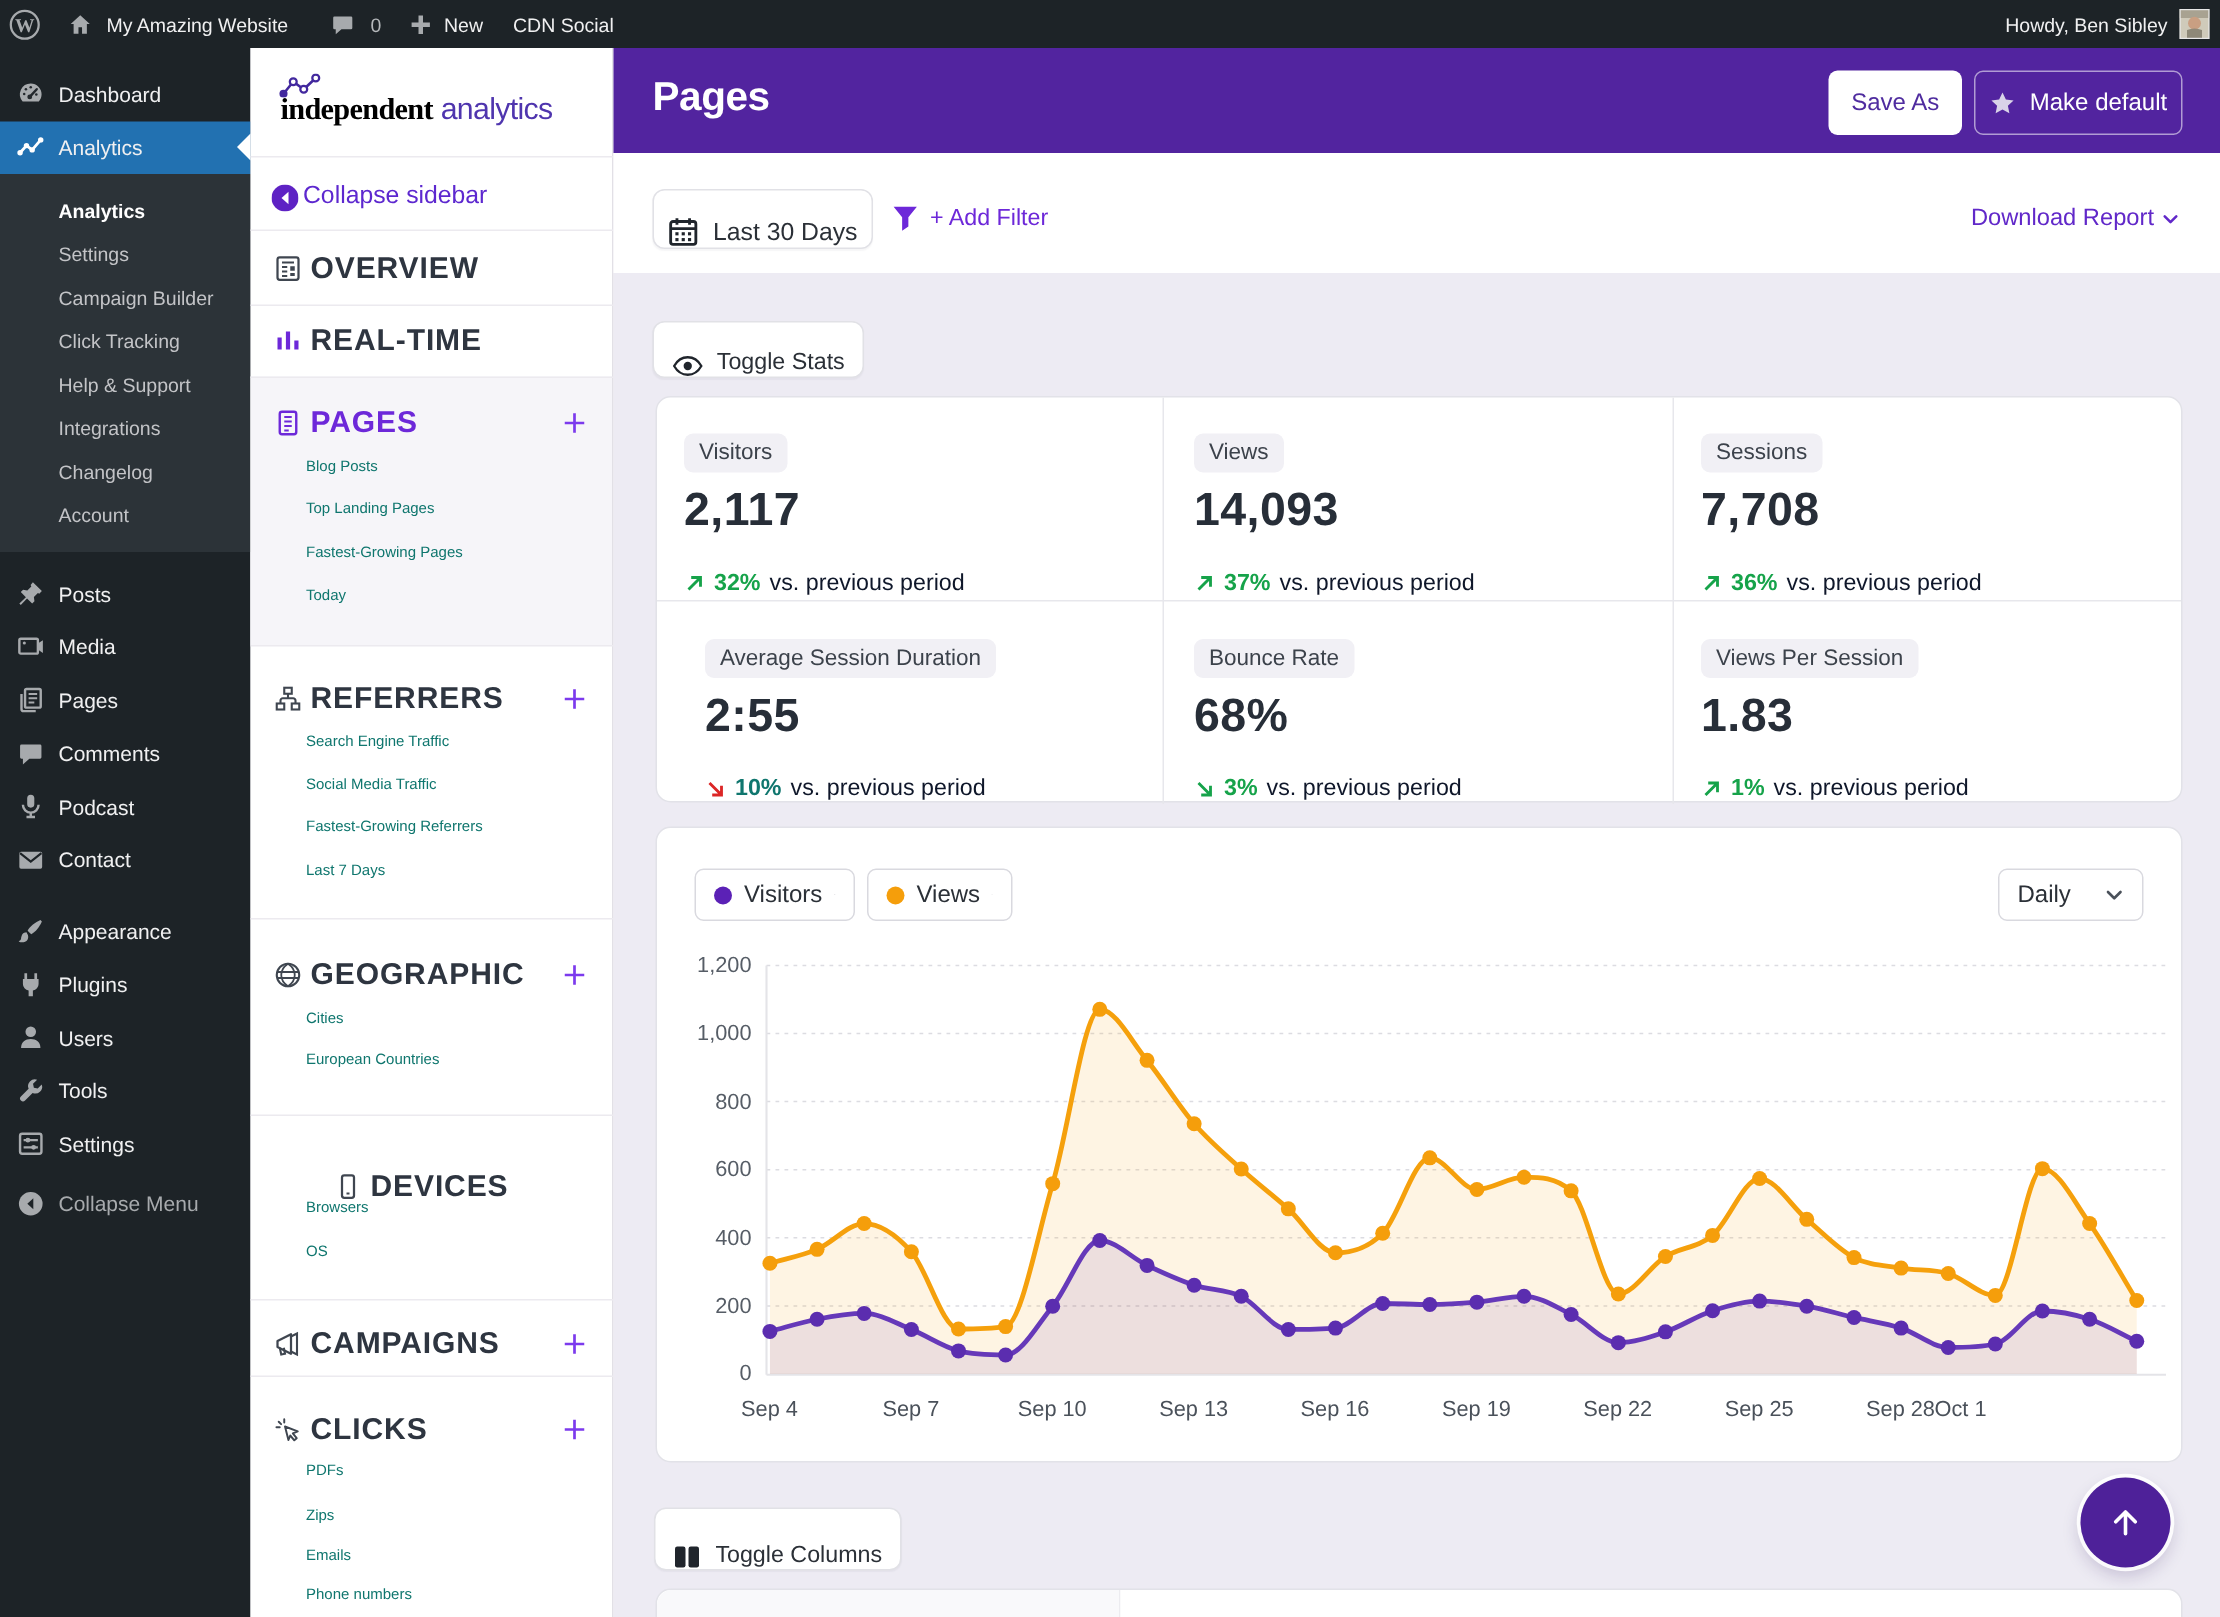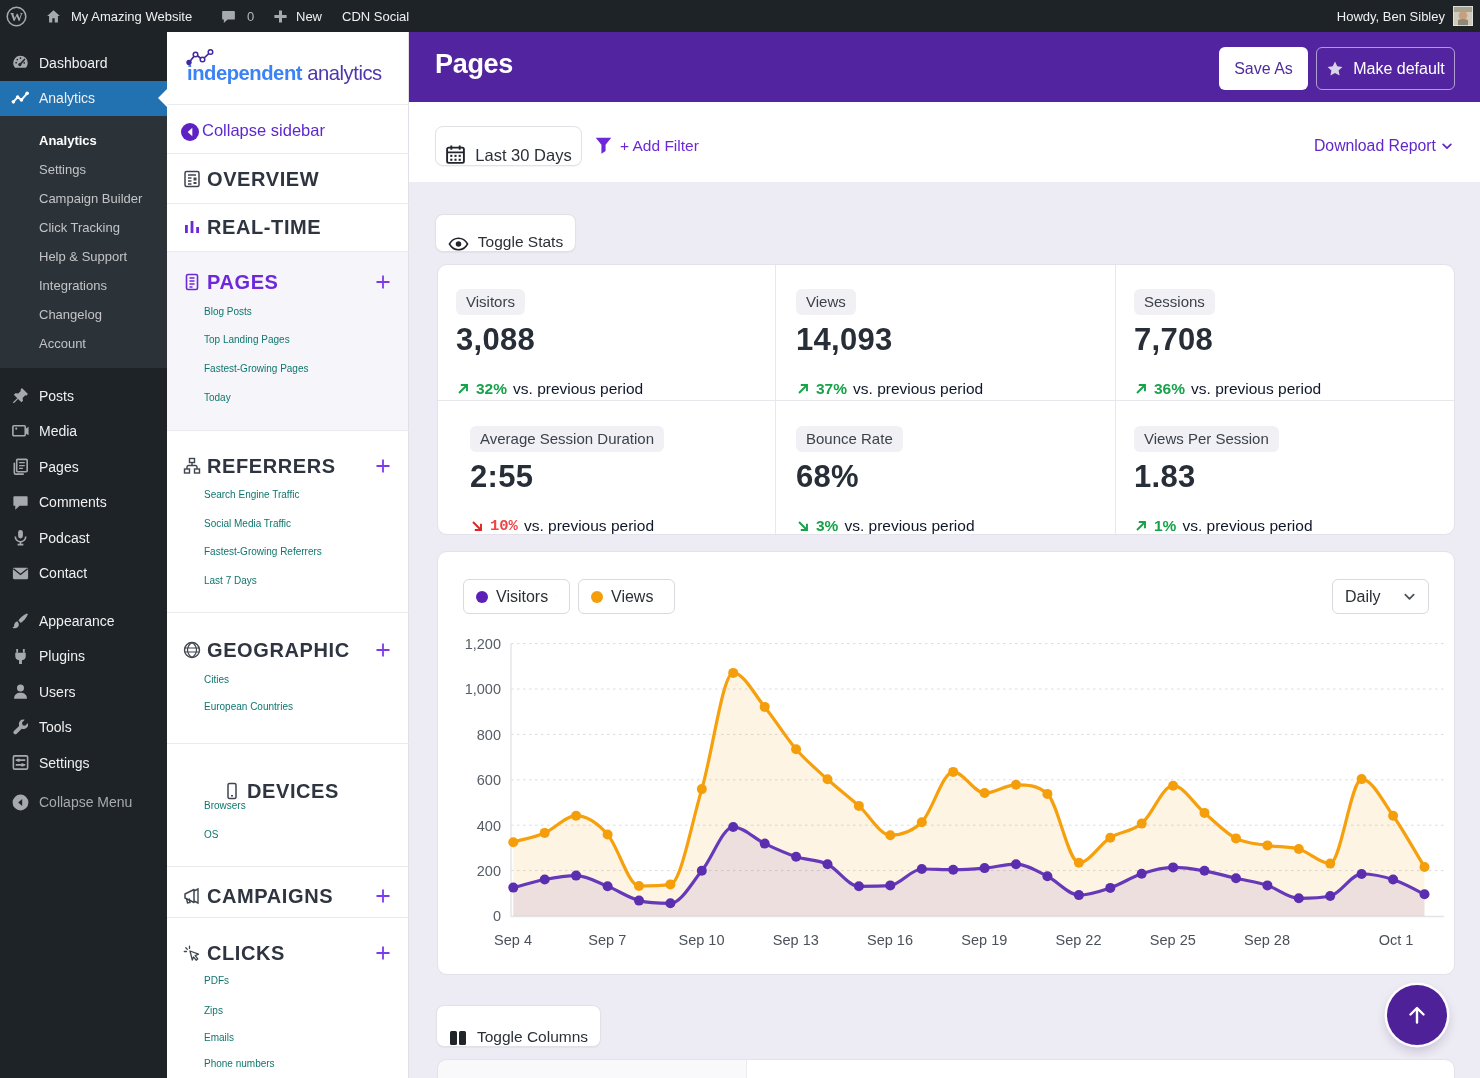--- a/index.html
+++ b/index.html
@@ -38,21 +38,21 @@
 #btn-days { position:absolute; left:26px; top:24px; width:147px; height:40px; font-size:16.5px; gap:9px; }
 #addfilter { position:absolute; left:186px; top:24px; height:40px; display:flex; align-items:center; gap:8px; color:#6d28d9; font-size:15.5px; }
 #dlreport { position:absolute; right:27px; top:24px; height:40px; display:flex; align-items:center; gap:5px; color:#6128c9; font-size:15.8px; }
 #btn-stats { position:absolute; left:26px; top:182px; width:141px; height:38px; font-size:15.5px; gap:9px; }
 #statpanel { position:absolute; left:28px; top:232px; width:1018px; height:271px; background:#fff; border:1px solid #e2e2e8; border-radius:10px; }
 .scell { position:absolute; }
 .spill { display:inline-block; background:#f1f0f5; border-radius:6px; font-size:15px; color:#3c424b; padding:4px 10px 5px 10px; }
 .snum { font-size:31px; font-weight:600; color:#272e38; letter-spacing:0.3px; margin-top:7px; }
 .spct { display:flex; align-items:center; gap:6px; font-size:15.5px; margin-top:22px; }
 .spct .v { font-weight:bold; }
-.green { color:#16a34a; } .red { color:#ef4444;font-family:Liberation Mono, monospace; }
+.green { color:#16a34a; } .red { color:#0f766e; }
 .spct .rest { color:#0f172a; }
 .cline-v { position:absolute; background:#e7e7ec; width:1px; top:0; height:271px; }
 .cline-h { position:absolute; background:#e7e7ec; height:1px; left:0; width:1016px; top:135px; }
 #chartcard { position:absolute; left:28px; top:519px; width:1018px; height:424px; background:#fff; border:1px solid #e2e2e8; border-radius:10px; }
 .legbtn { position:absolute; top:27px; height:35px; background:#fff; border:1px solid #d9d9df; border-radius:6px; display:flex; align-items:center; gap:8px; font-size:16px; color:#2b3037; padding:0 12px; }
 .dot { width:12px; height:12px; border-radius:50%; flex:0 0 auto; }
 #ylabels { position:absolute; left:0; top:0; width:63px; height:424px; }
 #ylabels div { position:absolute; right:0; font-size:14.5px; color:#565d66; transform:translateY(-50%); }
 #xlabels { position:absolute; left:0; top:380px; width:1018px; height:22px; }
 #xlabels div { position:absolute; top:0; font-size:14.5px; color:#4a515a; transform:translateX(-50%); }
@@ -210,21 +210,21 @@
   <div class="wpitem" style="color:#a7aaad;"><span class="micon">
         <svg width="19" height="19" viewBox="0 0 20 20">
           <circle cx="10" cy="10" r="8.3" fill="#a7aaad"></circle>
           <path d="M11.8 6.2 L7.6 10 l4.2 3.8 z" fill="#1d2327"></path>
         </svg>
       </span>Collapse Menu</div>
 </div>
 
 <div id="iasb">
   <div id="pagesblock"></div>
-  <div style="position:absolute;left:20px;top:30px;font-size:20.2px;letter-spacing:-0.45px;white-space:nowrap;"><span style="font-weight:bold;color:#3b82f6;">independent</span><span style="color:#4f35ae;"> analytics</span></div>
+  <div style="position:absolute;left:20px;top:30px;font-size:20.2px;letter-spacing:-0.45px;white-space:nowrap;"><span style="font-weight:bold;color:#000000;font-family:Liberation Serif, serif;">independent</span><span style="color:#4f35ae;"> analytics</span></div>
   <svg style="position:absolute;left:19px;top:17px;" width="34" height="16" viewBox="0 0 34 16">
       <path d="M3 13.5 L9.5 5.5 L16.5 10.5 L24.5 3" fill="none" stroke="#42289e" stroke-width="1.7"></path>
       <circle cx="3" cy="13.5" r="2.7" fill="#42289e"></circle>
       <circle cx="9.5" cy="5.5" r="2.3" fill="#fff" stroke="#42289e" stroke-width="1.5"></circle>
       <circle cx="16.5" cy="10.5" r="2.3" fill="#fff" stroke="#42289e" stroke-width="1.5"></circle>
       <circle cx="24.5" cy="3" r="2.3" fill="#fff" stroke="#42289e" stroke-width="1.5"></circle>
     </svg>
   <div class="iadiv" style="top:72px;"></div>
   <div class="iadiv" style="top:121px;"></div>
   <div class="iadiv" style="top:171px;"></div>
@@ -382,21 +382,21 @@
       <svg width="21" height="14" viewBox="0 0 22 14">
         <path d="M1.5 7 C4 2.6 7.4 0.9 11 0.9 S18 2.6 20.5 7 C18 11.4 14.6 13.1 11 13.1 S4 11.4 1.5 7 Z" fill="none" stroke="#20252c" stroke-width="1.6"></path>
         <circle cx="11" cy="7" r="2.9" fill="#20252c"></circle>
       </svg>
       <span>Toggle Stats</span>
     </div>
   <div id="statpanel">
     <div class="cline-v" style="left:337px;"></div>
     <div class="cline-v" style="left:677px;"></div>
     <div class="cline-h"></div>
-    <div class="scell" style="left:18px;top:24px;"><span class="spill">Visitors</span><div class="snum">3,088</div><div class="spct">
+    <div class="scell" style="left:18px;top:24px;"><span class="spill">Visitors</span><div class="snum">2,117</div><div class="spct">
           <svg width="14" height="14" viewBox="0 0 14 14">
             <path d="M3 11 L11 3 M4.8 3 H11 V9.2" fill="none" stroke="#16a34a" stroke-width="1.9"></path>
           </svg>
           <span class="v green">32%</span>
           <span class="rest">vs. previous period</span>
         </div></div>
     <div class="scell" style="left:358px;top:24px;"><span class="spill">Views</span><div class="snum">14,093</div><div class="spct">
           <svg width="14" height="14" viewBox="0 0 14 14">
             <path d="M3 11 L11 3 M4.8 3 H11 V9.2" fill="none" stroke="#16a34a" stroke-width="1.9"></path>
           </svg>
@@ -543,21 +543,21 @@
     <div id="xlabels">
       <div style="left:75px;">Sep 4</div>
       <div style="left:169.3px;">Sep 7</div>
       <div style="left:263.5px;">Sep 10</div>
       <div style="left:357.8px;">Sep 13</div>
       <div style="left:452px;">Sep 16</div>
       <div style="left:546.3px;">Sep 19</div>
       <div style="left:640.5px;">Sep 22</div>
       <div style="left:734.8px;">Sep 25</div>
       <div style="left:829px;">Sep 28</div>
-      <div style="left:958px;">Oct 1</div>
+      <div style="left:869px;">Oct 1</div>
     </div>
   </div>
   <div class="btn" id="btn-cols">
       <svg width="18" height="16" viewBox="0 0 18 16">
         <rect x="1" y="1" width="7" height="14" rx="1.5" fill="#20252c"></rect>
         <rect x="10" y="1" width="7" height="14" rx="1.5" fill="#20252c"></rect>
       </svg>
       <span>Toggle Columns</span>
     </div>
   <div id="scrolltop">

